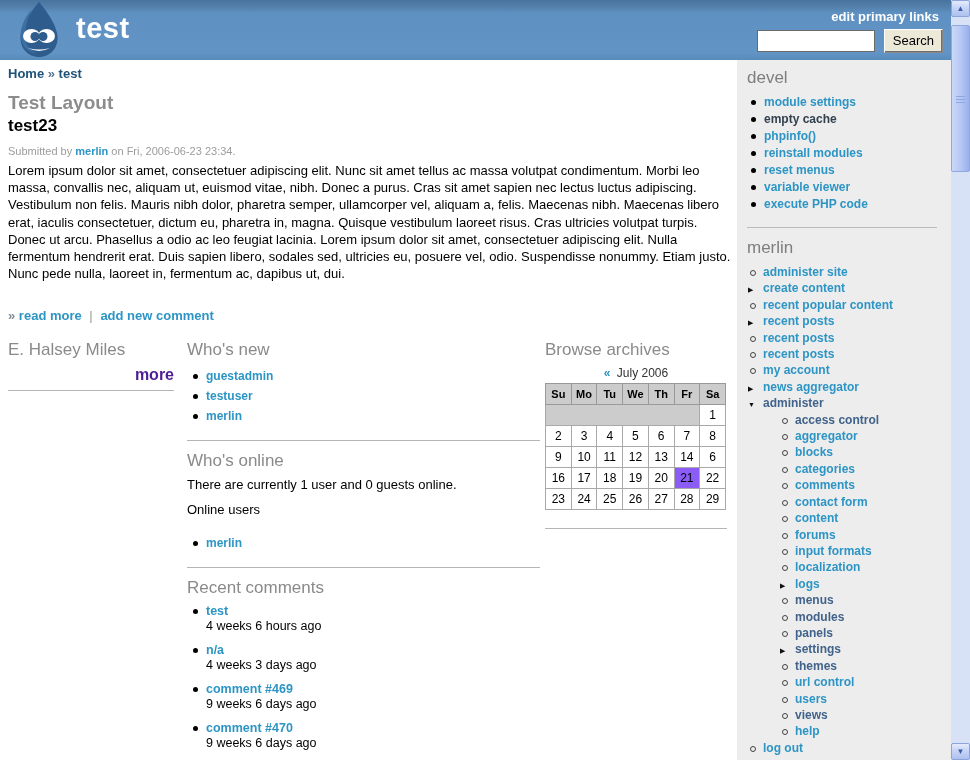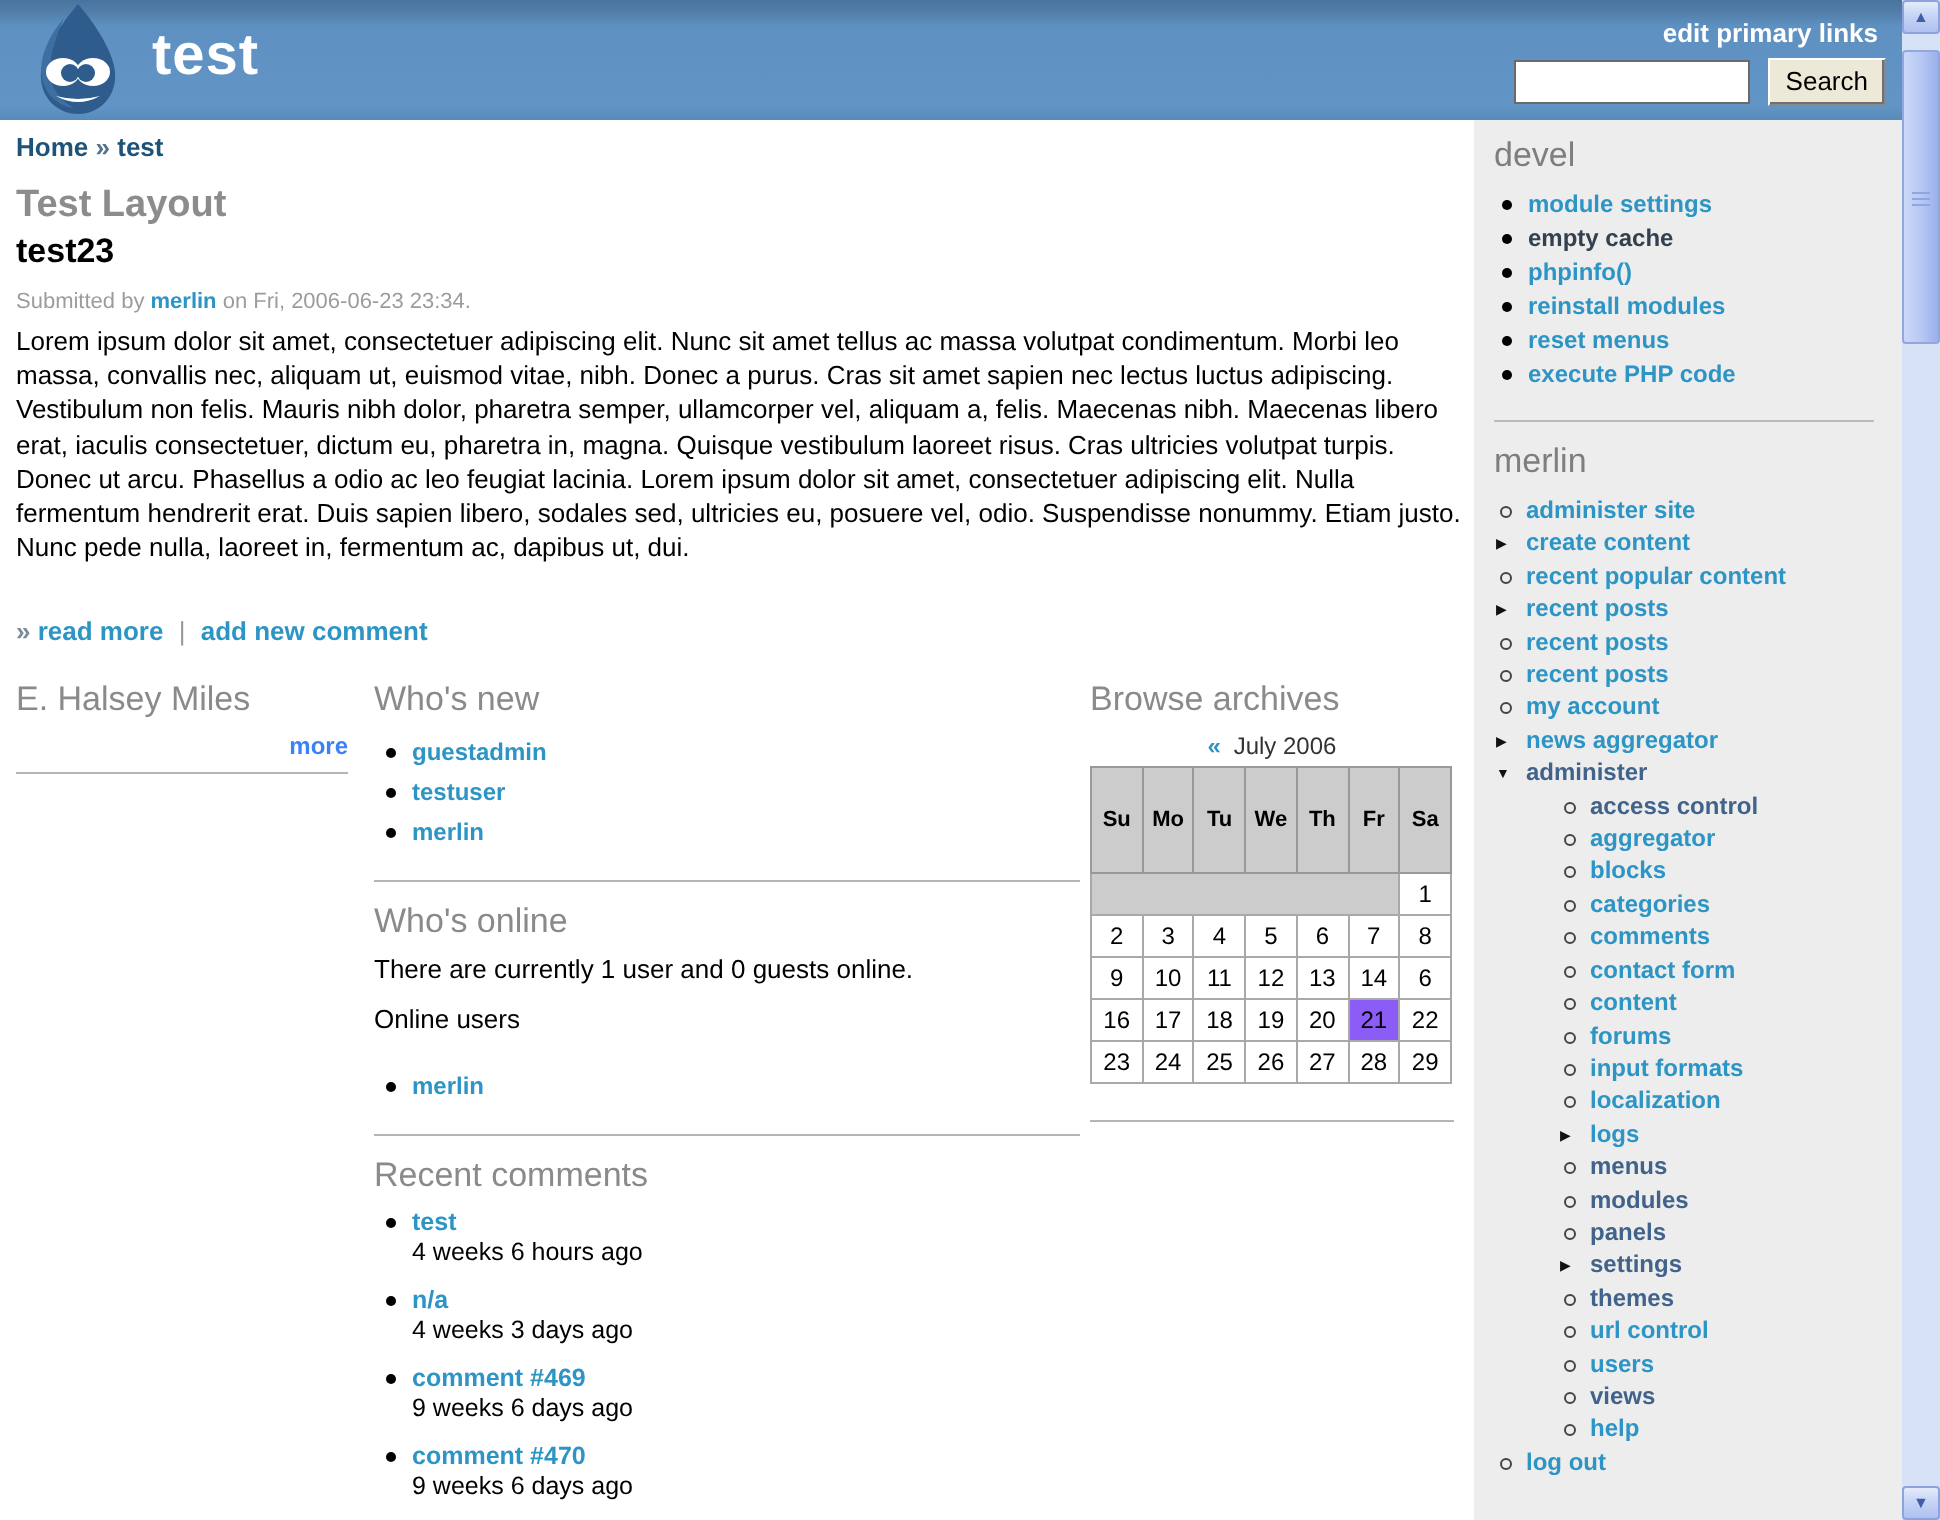--- a/index.html
+++ b/index.html
@@ -56,21 +56,21 @@
   .node-links .sep { color:#999; font-weight:normal; padding:0 4px; }
 
   
   .col { position:absolute; top:340px; }
   .col h2 { font-size:17px; font-weight:normal; color:#8A8A8A; margin-bottom:6px; }
   .col hr { border:none; border-top:1px solid #B5B5B5; margin:14px 0 10px 0; }
   .col-left  { left:8px;  width:166px; }
   .col-mid   { left:187px; width:353px; }
   .col-right { left:545px; width:182px; }
 
-  .more-link { display:block; text-align:right; font-size:12px; font-weight:bold; color:#3b82f6; margin-top:2px; }
+  .more-link { display:block; text-align:right; font-size:16px; font-weight:bold; color:#4c1d95; margin-top:2px; }
   .col-left hr { margin-top:6px; }
 
   ul.userlist { list-style:none; margin:2px 0 0 6px; }
   ul.userlist li { padding-left:13px; position:relative; line-height:20px; font-size:12px; }
   ul.userlist li::before { content:""; position:absolute; left:0; top:8px; width:5px; height:5px; background:#000; border-radius:50%; }
   ul.userlist a { color:#2D95C5; font-weight:bold; }
 
   .status-line { font-size:13px; color:#000; margin:4px 0 10px 0; }
   .online-sub { font-size:13px; font-weight:normal; color:#000; margin:0 0 16px 0; }
 
@@ -79,21 +79,21 @@
   ul.comments li::before { content:""; position:absolute; left:0; top:5px; width:5px; height:5px; background:#000; border-radius:50%; }
   ul.comments a { color:#2D95C5; font-weight:bold; }
   ul.comments .when { color:#000; font-weight:normal; }
 
   
   .cal-caption { text-align:center; font-size:12px; color:#333; margin:2px 0 3px 0; }
   .cal-caption a { color:#2D95C5; font-weight:bold; margin-right:3px; }
   table.cal { border-collapse:collapse; width:181px; }
   table.cal th {
     background:#CCC; border:1px solid #999; font-size:11px; font-weight:bold;
-    color:#000; padding:20px 0; width:25px; text-align:center;
+    color:#000; padding:4px 0; width:25px; text-align:center;
   }
   table.cal td {
     background:#fff; border:1px solid #A9A9A9; font-size:12px; color:#000;
     text-align:center; padding:3px 0; height:21px;
   }
   table.cal td.empty { background:#CCC; }
   table.cal td.sel { background:#8b5cf6; }
   .col-right hr { margin-top:18px; }
 
   
@@ -270,20 +270,21 @@
 </div>
 
 <div class="sidebar" id="sidebar">
     <h2>devel</h2>
     <ul class="devel-list">
       <li><a class="sb-link">module settings</a></li>
       <li><a class="sb-link visited">empty cache</a></li>
       <li><a class="sb-link">phpinfo()</a></li>
       <li><a class="sb-link">reinstall modules</a></li>
       <li><a class="sb-link">reset menus</a></li>
+      <li><a class="sb-link">variable viewer</a></li>
       <li><a class="sb-link">execute PHP code</a></li>
     </ul>
     <hr>
     <h2>merlin</h2>
     <ul class="menu">
       <li><span class="blt leaf"></span><a class="sb-link">administer site</a></li>
       <li><span class="blt collapsed"></span><a class="sb-link">create content</a></li>
       <li><span class="blt leaf"></span><a class="sb-link">recent popular content</a></li>
       <li><span class="blt collapsed"></span><a class="sb-link">recent posts</a></li>
       <li><span class="blt leaf"></span><a class="sb-link">recent posts</a></li>

